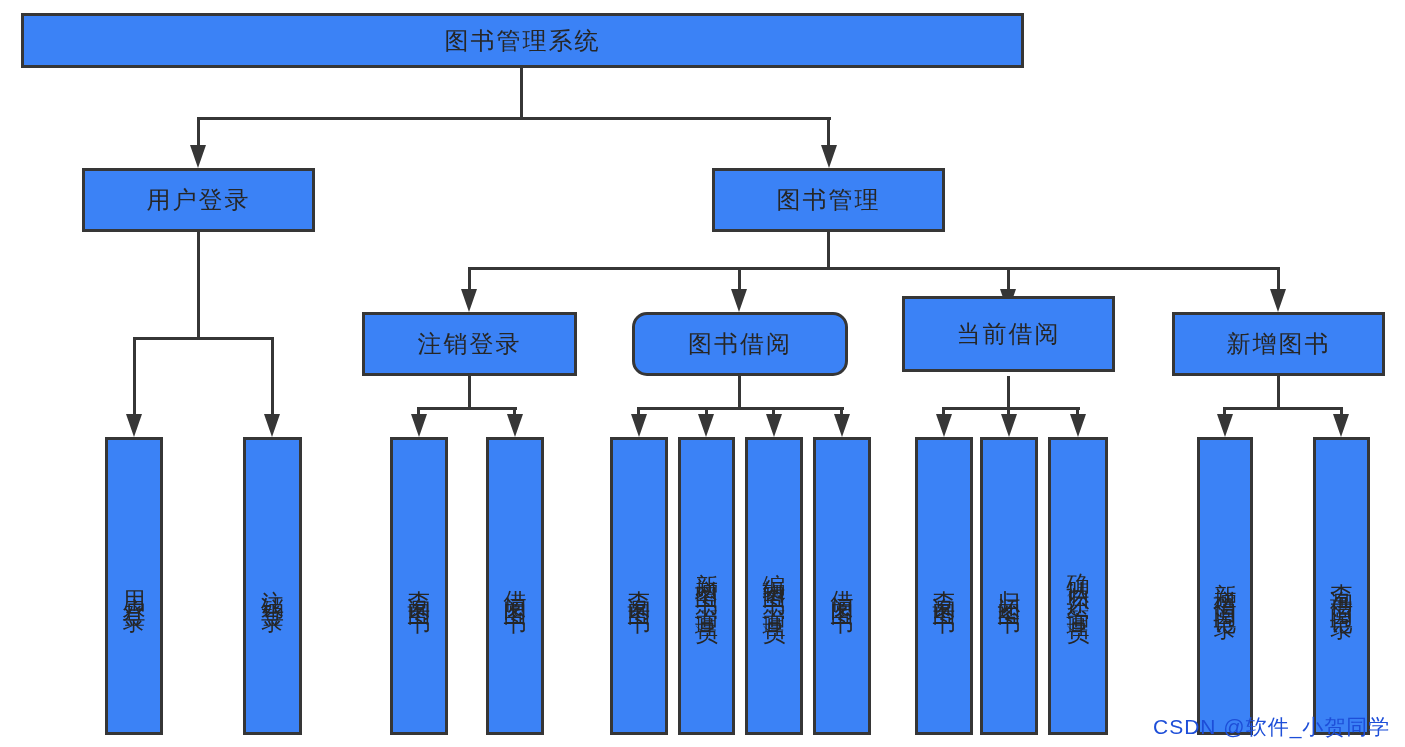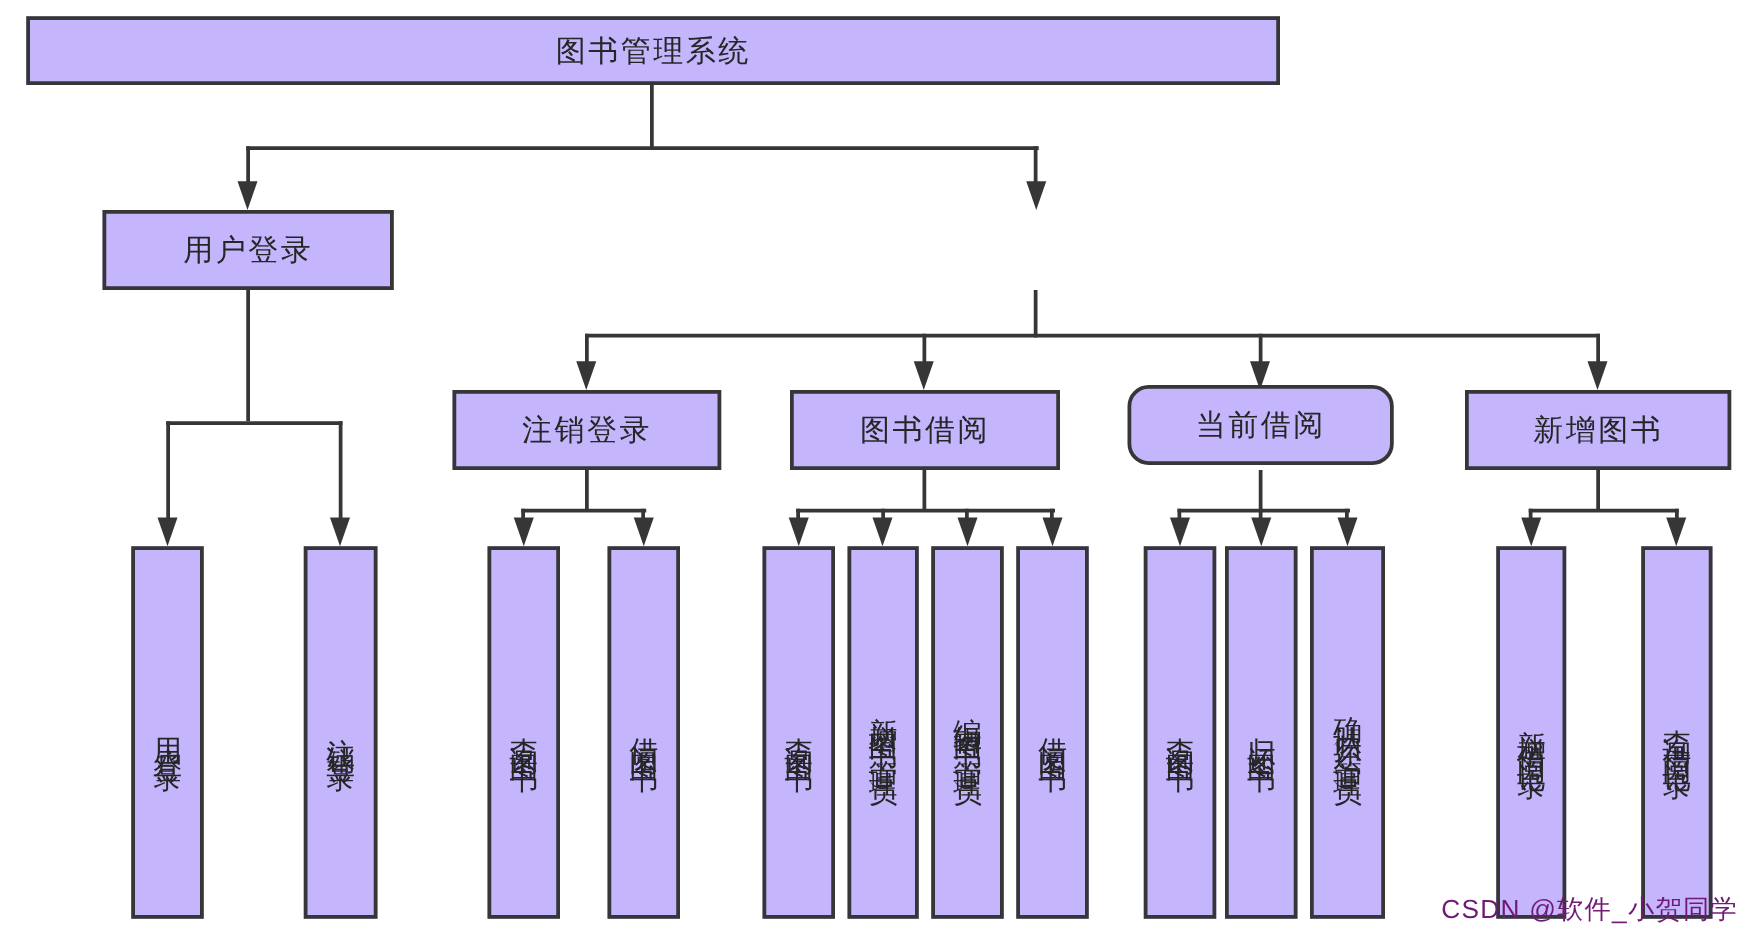--- a/index.html
+++ b/index.html
@@ -8,21 +8,21 @@
     width: 1405px;
     height: 747px;
     background: #ffffff;
     font-family: "Liberation Sans", sans-serif;
     overflow: hidden;
   }
   .box {
     position: absolute;
     box-sizing: border-box;
     border: 3px solid #363636;
-    background: #c4b5fd;
+    background: #3b82f6;
     display: flex;
     align-items: center;
     justify-content: center;
   }
   .hlabel {
     font-size: 24px;
     color: #262626;
     letter-spacing: 2px;
     white-space: nowrap;
   }
@@ -45,21 +45,21 @@
     height: 0;
     border-left: 8px solid transparent;
     border-right: 8px solid transparent;
     border-top: 23px solid #363636;
   }
   .watermark {
     position: absolute;
     left: 1153px;
     top: 713px;
     font-size: 21px;
-    color: #701a75;
+    color: #1d4ed8;
     letter-spacing: 1px;
     white-space: nowrap;
     z-index: 10;
   }
 </style>
 </head>
 <body>
 
 <div class="canvas">
 
@@ -70,20 +70,23 @@
   <div class="line" style="left:520px; top:68px; width:3px; height:50px;"></div>
   <div class="line" style="left:197px; top:117px; width:634px; height:3px;"></div>
   <div class="line" style="left:197px; top:117px; width:3px; height:31px;"></div>
   <div class="line" style="left:827px; top:117px; width:3px; height:31px;"></div>
   <div class="arrow" style="left:190px; top:145px;"></div>
   <div class="arrow" style="left:821px; top:145px;"></div>
 
   <div class="box" style="left:82px; top:168px; width:233px; height:64px;">
     <span class="hlabel">用户登录</span>
   </div>
+  <div class="box" style="left:712px; top:168px; width:233px; height:64px;">
+    <span class="hlabel">图书管理</span>
+  </div>
 
   <div class="line" style="left:197px; top:232px; width:3px; height:105px;"></div>
   <div class="line" style="left:133px; top:337px; width:141px; height:3px;"></div>
   <div class="line" style="left:133px; top:337px; width:3px; height:80px;"></div>
   <div class="line" style="left:271px; top:337px; width:3px; height:80px;"></div>
   <div class="arrow" style="left:126px; top:414px;"></div>
   <div class="arrow" style="left:264px; top:414px;"></div>
 
   <div class="line" style="left:827px; top:232px; width:3px; height:38px;"></div>
   <div class="line" style="left:468px; top:267px; width:812px; height:3px;"></div>
@@ -92,24 +95,24 @@
   <div class="line" style="left:1007px; top:267px; width:3px; height:24px;"></div>
   <div class="line" style="left:1277px; top:267px; width:3px; height:24px;"></div>
   <div class="arrow" style="left:461px; top:289px;"></div>
   <div class="arrow" style="left:731px; top:289px;"></div>
   <div class="arrow" style="left:1000px; top:289px;"></div>
   <div class="arrow" style="left:1270px; top:289px;"></div>
 
   <div class="box" style="left:362px; top:312px; width:215px; height:64px;">
     <span class="hlabel">注销登录</span>
   </div>
-  <div class="box" style="left:632px; top:312px; width:216px; height:64px;">
+  <div class="box" style="left:632px; top:312px; width:216px; height:64px;border-radius:15px;">
     <span class="hlabel">图书借阅</span>
   </div>
-  <div class="box" style="left:902px; top:308px; width:213px; height:64px;border-radius:17px;">
+  <div class="box" style="left:902px; top:296px; width:213px; height:76px;">
     <span class="hlabel">当前借阅</span>
   </div>
   <div class="box" style="left:1172px; top:312px; width:213px; height:64px;">
     <span class="hlabel">新增图书</span>
   </div>
 
   <div class="line" style="left:468px; top:376px; width:3px; height:33px;"></div>
   <div class="line" style="left:738px; top:376px; width:3px; height:33px;"></div>
   <div class="line" style="left:1007px; top:376px; width:3px; height:33px;"></div>
   <div class="line" style="left:1277px; top:376px; width:3px; height:33px;"></div>

